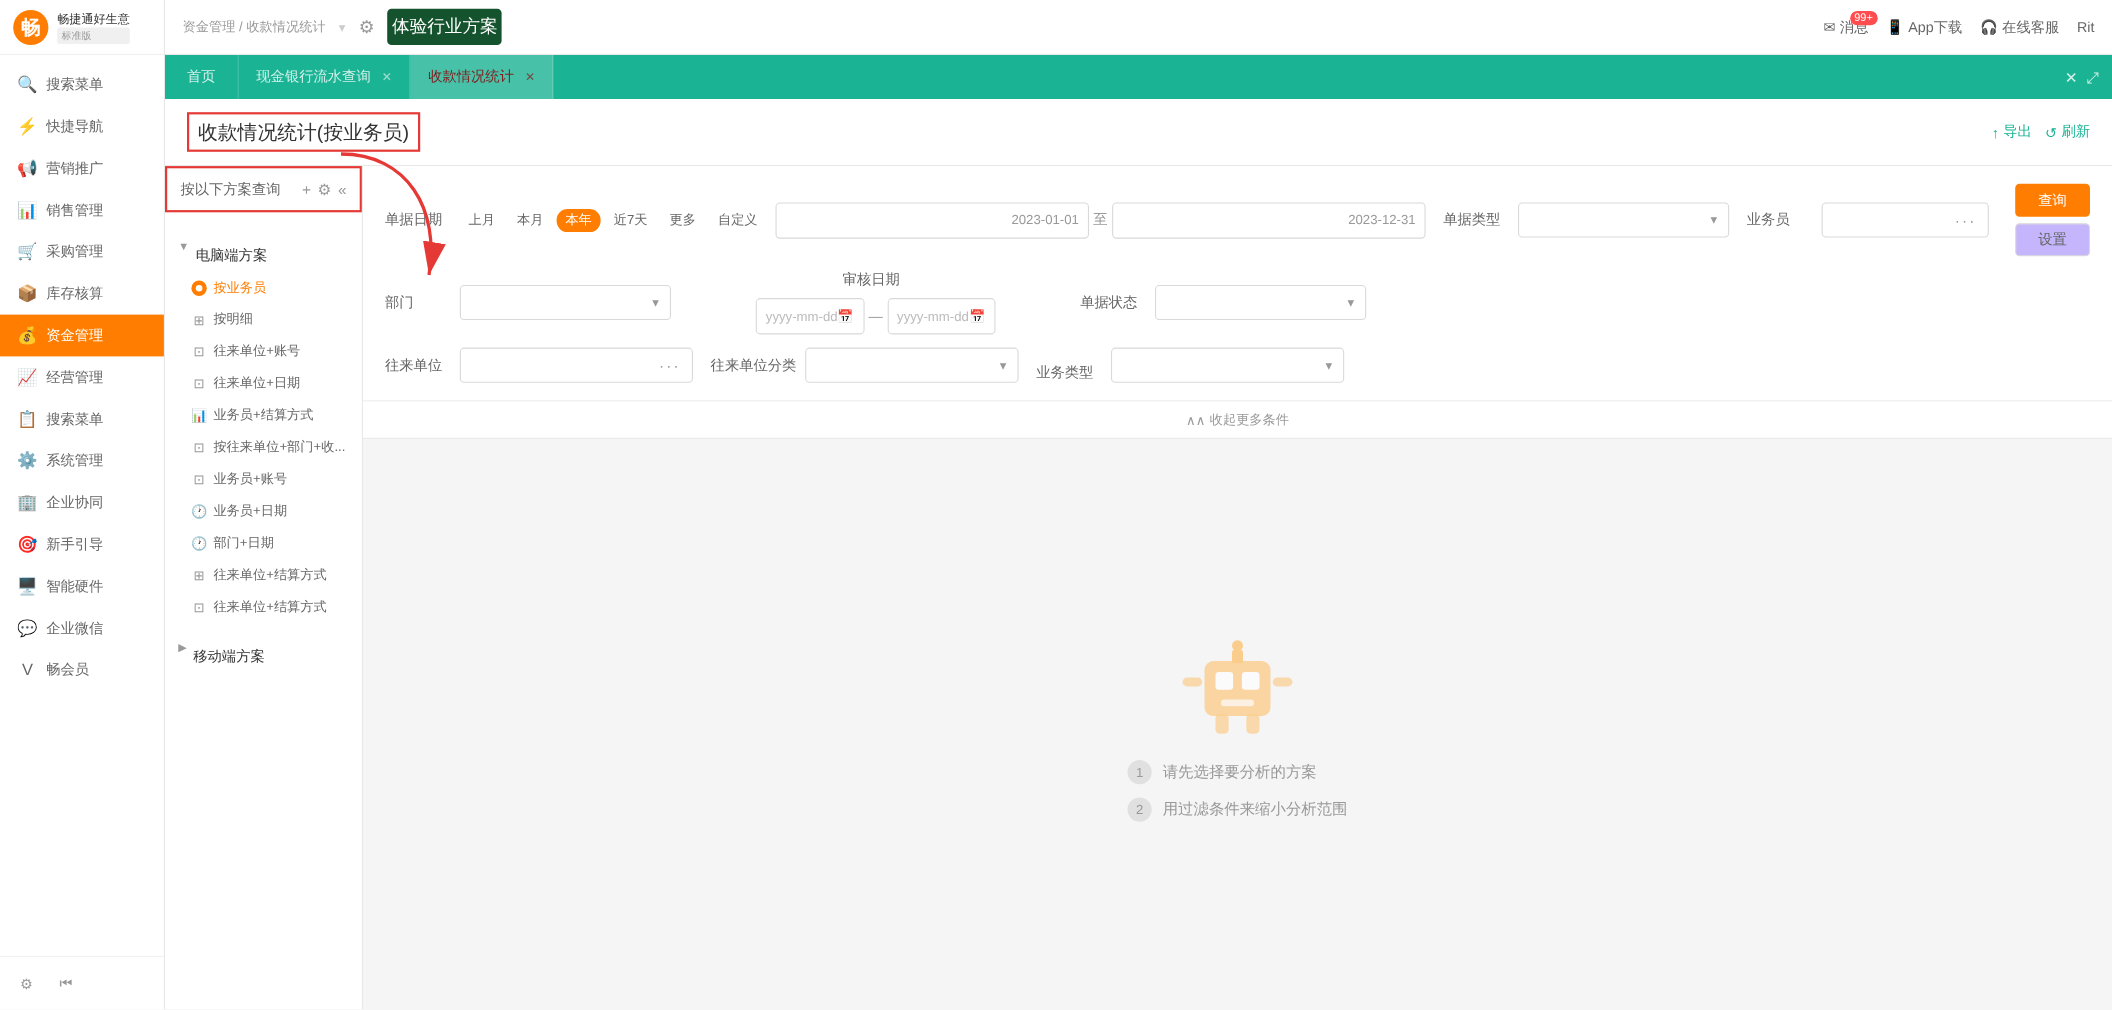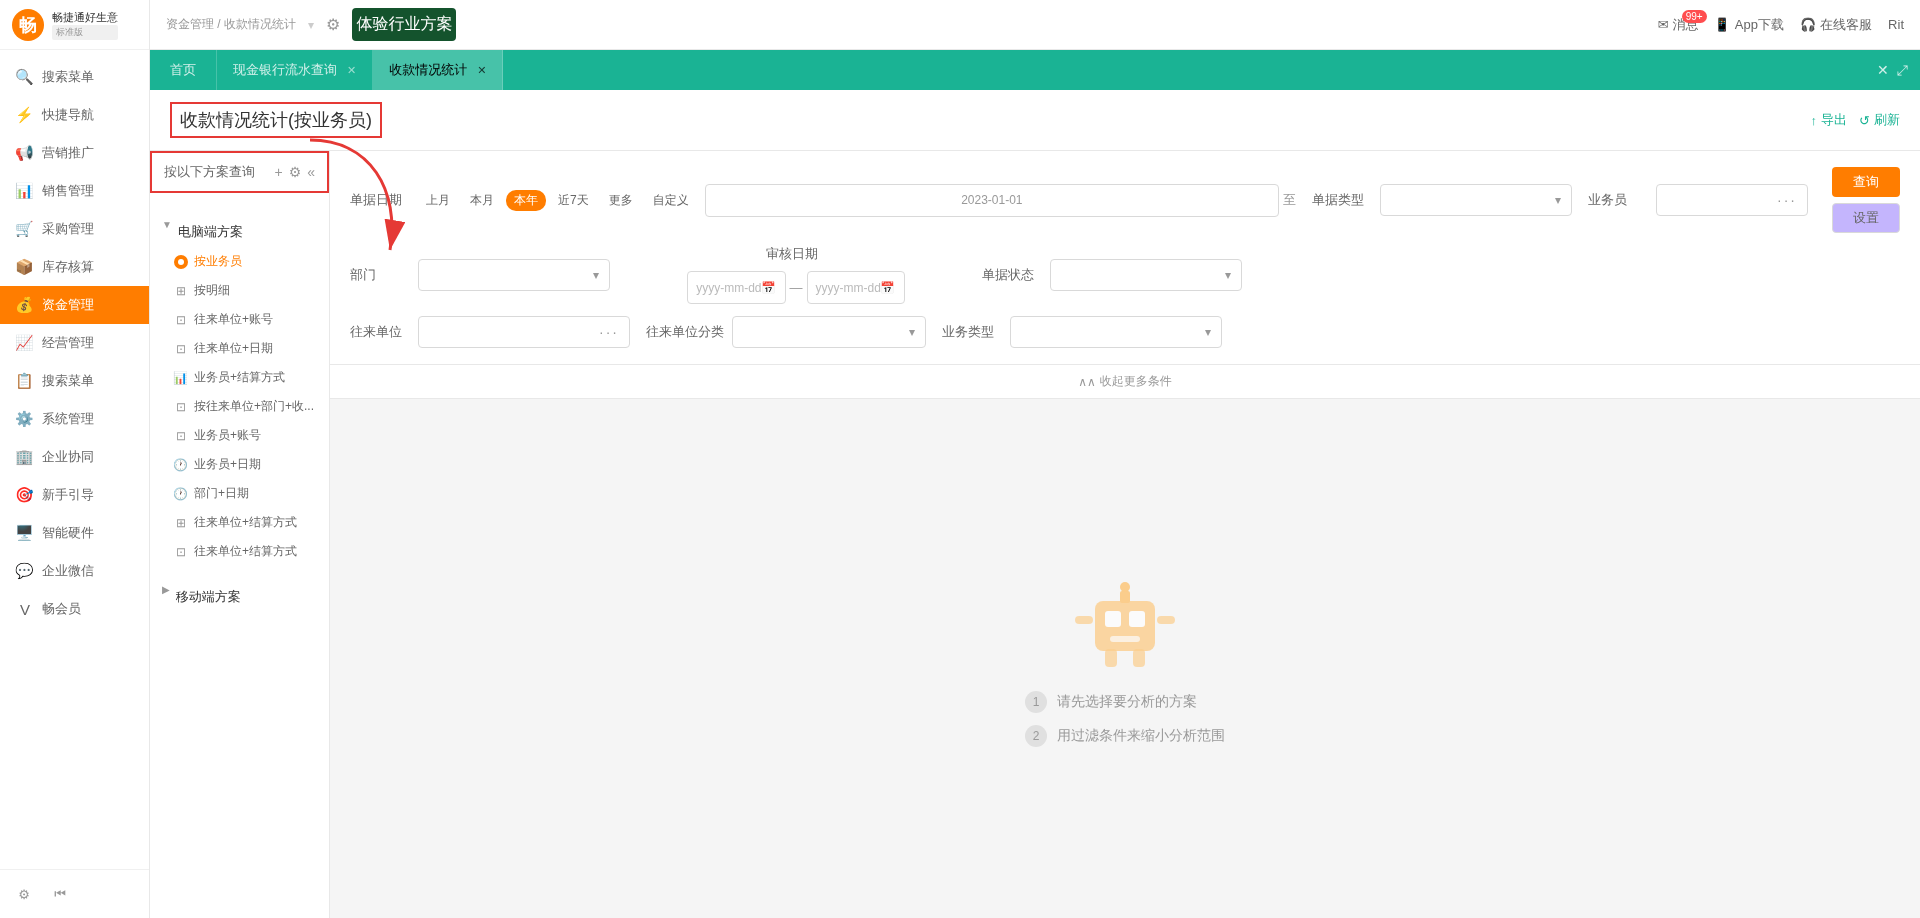--- a/index.html
+++ b/index.html
@@ -27,21 +27,21 @@
     .topbar-actions { margin-left: auto; display: flex; align-items: center; gap: 16px; }
     .topbar-badge { position: relative; display: flex; align-items: center; gap: 4px; cursor: pointer; color: #666; font-size: 13px; }
     .badge-count { background: #ff4d4f; color: white; font-size: 10px; padding: 1px 4px; border-radius: 8px; position: absolute; top: -6px; right: -8px; }
     .trial-btn { background: #14532d; color: white; border: none; padding: 6px 4px; border-radius: 4px; cursor: pointer; font-size: 16px; }
     .topbar-settings { color: #999; cursor: pointer; font-size: 16px; }
     .topbar-user { color: #666; font-size: 13px; }
 
     
     .tabbar { height: 40px; background: #1ab394; display: flex; align-items: center; padding: 0; position: relative; }
     .tab { display: flex; align-items: center; gap: 6px; padding: 0 16px; height: 40px; cursor: pointer; color: rgba(255,255,255,0.8); font-size: 13px; border-right: 1px solid rgba(255,255,255,0.2); }
-    .tab.active { background: rgba(255,255,255,0.2); color: #000000; }
+    .tab.active { background: rgba(255,255,255,0.2); color: #7f1d1d; }
     .tab-home { padding: 0 20px; }
     .tab-close { font-size: 11px; opacity: 0.7; margin-left: 4px; }
     .tabbar-controls { margin-left: auto; display: flex; align-items: center; gap: 8px; padding-right: 12px; color: rgba(255,255,255,0.8); font-size: 14px; cursor: pointer; }
 
     
     .content { flex: 1; display: flex; flex-direction: column; overflow: hidden; background: #f5f5f5; }
 
     
     .page-header { background: #fff; padding: 12px 20px; border-bottom: 1px solid #e8e8e8; display: flex; align-items: center; justify-content: space-between; }
     .page-title { font-size: 18px; font-weight: 500; color: #333; border: 2px solid #e53935; padding: 4px 8px; display: inline-block; }
@@ -71,21 +71,21 @@
     
     .query-area { flex: 1; display: flex; flex-direction: column; overflow: hidden; }
     .filter-panel { background: #fff; padding: 16px 20px; border-bottom: 1px solid #e8e8e8; }
     .filter-row { display: flex; align-items: center; gap: 16px; margin-bottom: 12px; }
     .filter-row:last-child { margin-bottom: 0; }
     .filter-item { display: flex; align-items: center; gap: 8px; flex: 1; min-width: 0; }
     .filter-label { color: #666; font-size: 13px; white-space: nowrap; min-width: 60px; }
     .filter-select { flex: 1; height: 32px; border: 1px solid #d9d9d9; border-radius: 4px; padding: 0 10px; font-size: 13px; color: #333; background: white; outline: none; cursor: pointer; display: flex; align-items: center; justify-content: space-between; }
     .select-arrow { color: #999; font-size: 12px; }
     .date-range { display: flex; align-items: center; gap: 4px; flex: 1; }
-    .date-input { flex: 1; height: 33px; border: 1px solid #d9d9d9; border-radius: 4px; padding: 0 8px; font-size: 12px; color: #999; display: flex; align-items: center; justify-content: center; cursor: pointer; }
+    .date-input { flex: 1; height: 33px; border: 1px solid #d9d9d9; border-radius: 4px; padding: 0 8px; font-size: 12px; color: #999; display: flex; align-items: center; justify-content: flex-end; cursor: pointer; }
     .date-separator { color: #999; }
     .filter-actions { display: flex; flex-direction: column; gap: 6px; margin-left: 8px; }
     .query-btn { background: #ff7d00; color: white; border: none; padding: 6px 20px; border-radius: 4px; cursor: pointer; font-size: 13px; }
     .settings-btn { background: #c4b5fd; color: #666; border: 1px solid #d9d9d9; padding: 5px 20px; border-radius: 4px; cursor: pointer; font-size: 13px; }
     .collapse-bar { background: #fff; padding: 8px 20px; border-bottom: 1px solid #e8e8e8; display: flex; align-items: center; justify-content: center; }
     .collapse-btn { display: flex; align-items: center; gap: 4px; color: #999; cursor: pointer; font-size: 12px; }
 
     
     .date-quick-btns { display: flex; align-items: center; gap: 4px; }
     .date-quick-btn { padding: 2px 8px; border-radius: 4px; cursor: pointer; font-size: 12px; color: #666; border: none; background: transparent; }
@@ -333,20 +333,23 @@
                 <button class="date-quick-btn active">本年</button>
                 <button class="date-quick-btn">近7天</button>
                 <button class="date-quick-btn">更多</button>
                 <button class="date-quick-btn">自定义</button>
               </div>
               <div class="date-range">
                 <div class="date-input">
                   <span>2023-01-01</span>
                 </div>
                 <span class="date-separator">至</span>
+                <div class="date-input">
+                  <span>2023-12-31</span>
+                </div>
               </div>
             </div>
             <div class="filter-item" style="max-width:260px;">
               <span class="filter-label">单据类型</span>
               <div class="filter-select">
                 <span class="filter-placeholder"></span>
                 <span class="select-arrow">▾</span>
               </div>
             </div>
             <div class="filter-item" style="max-width:220px;">
@@ -401,21 +404,21 @@
                 <span class="more-dots">···</span>
               </div>
             </div>
             <div class="filter-item" style="max-width:280px;">
               <span class="filter-label">往来单位分类</span>
               <div class="filter-select">
                 <span class="filter-placeholder"></span>
                 <span class="select-arrow">▾</span>
               </div>
             </div>
-            <div class="filter-item" style="max-width:280px;">
+            <div class="filter-item" style="max-width:280px;align-items:flex-end;">
               <span class="filter-label">业务类型</span>
               <div class="filter-select">
                 <span class="filter-placeholder"></span>
                 <span class="select-arrow">▾</span>
               </div>
             </div>
           </div>
         </div>
 
         <div class="collapse-bar">

